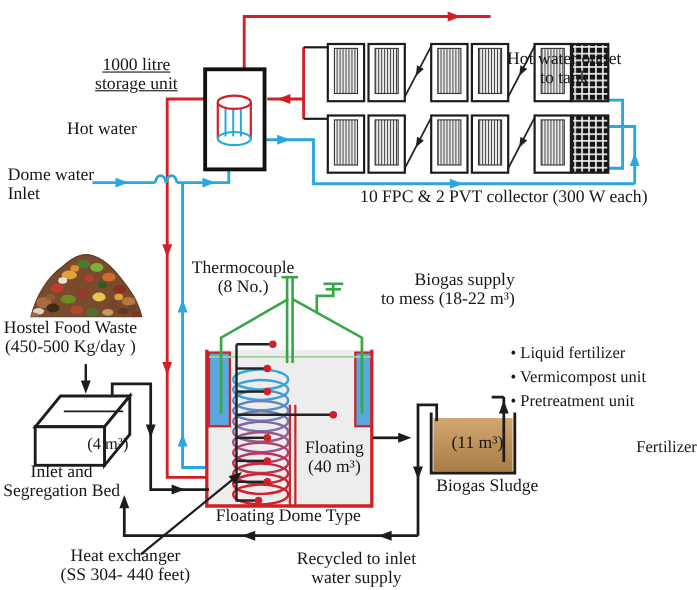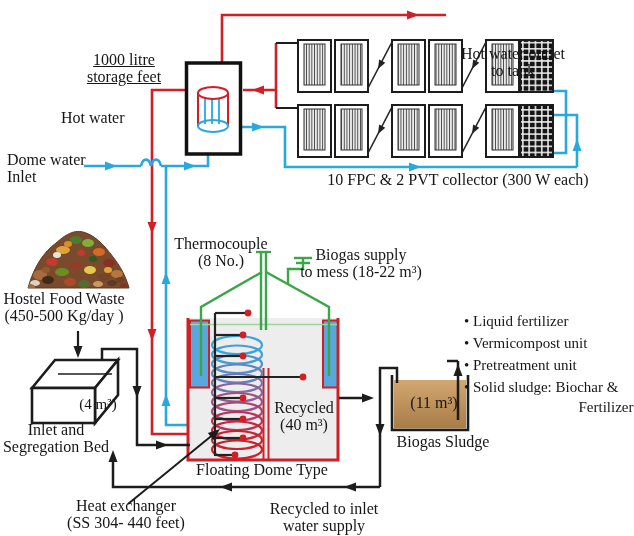--- a/index.html
+++ b/index.html
@@ -271,70 +271,70 @@
   </g>
 </svg>
 
 <div class="lbl" style="left:427px;top:5px;width:172px;margin-top:40px;">
   <div>Hot water outlet</div>
   <div>to tank</div>
 </div>
 
 <div class="lbl" style="left:69px;top:51px;width:110px;text-decoration:underline;">
   <div>1000 litre</div>
-  <div>storage feet</div>
+  <div>storage unit</div>
 </div>
 
 <div class="lbl leftalign" style="left:61px;top:109px;width:90px;">
   <div>Hot water</div>
 </div>
 
 <div class="lbl leftalign" style="left:7px;top:151px;width:90px;">
   <div>Dome water</div>
   <div>Inlet</div>
 </div>
 
 <div class="lbl" style="left:308px;top:171px;width:300px;">
   <div>10 FPC &amp; 2 PVT collector (300 W each)</div>
 </div>
 
 <div class="lbl" style="left:161px;top:235px;width:120px;">
   <div>Thermocouple</div>
   <div>(8 No.)</div>
 </div>
 
-<div class="lbl" style="left:279px;top:246px;width:164px;">
+<div class="lbl" style="left:304px;top:246px;width:164px;text-align:right;">
   <div>Biogas supply</div>
   <div>to mess (18-22 m³)</div>
 </div>
 
 <div class="lbl" style="left:1px;top:290px;width:126px;">
   <div>Hostel Food Waste</div>
   <div>(450-500 Kg/day )</div>
 </div>
 
 <div class="lbl sm" style="left:31px;top:396px;width:62px;margin-left:36px;">
   <div>(4 m³)</div>
 </div>
 
 <div class="lbl" style="left:0px;top:421px;width:112px;">
   <div>Inlet and</div>
   <div>Segregation Bed</div>
 </div>
 
 <div class="lbl" style="left:254px;top:399px;width:100px;">
-  <div>Recycled</div>
+  <div>Floating</div>
   <div>(40 m³)</div>
 </div>
 
 <div class="lbl" style="left:187px;top:461px;width:150px;">
   <div>Floating Dome Type</div>
 </div>
 
-<div class="lbl" style="left:36px;top:497px;width:180px;text-align:center;">
+<div class="lbl" style="left:24px;top:497px;width:180px;text-align:center;">
   <div>Heat exchanger</div>
   <div>(SS 304- 440 feet)</div>
 </div>
 
 <div class="lbl" style="left:245px;top:500px;width:158px;">
   <div>Recycled to inlet</div>
   <div>water supply</div>
 </div>
 
 <div class="lbl" style="left:403px;top:394px;width:62px;font-family:Liberation Serif, serif;">
@@ -342,17 +342,16 @@
 </div>
 
 <div class="lbl" style="left:390px;top:433px;width:106px;">
   <div>Biogas Sludge</div>
 </div>
 
 <div class="products">
   <div>• Liquid fertilizer</div>
   <div>• Vermicompost unit</div>
   <div>• Pretreatment unit</div>
-  <div>• Solid sludge: Biochar &amp;</div>
 </div>
 <div class="prod-cont">Fertilizer</div>
 
 </div>
 
 </body></html>

